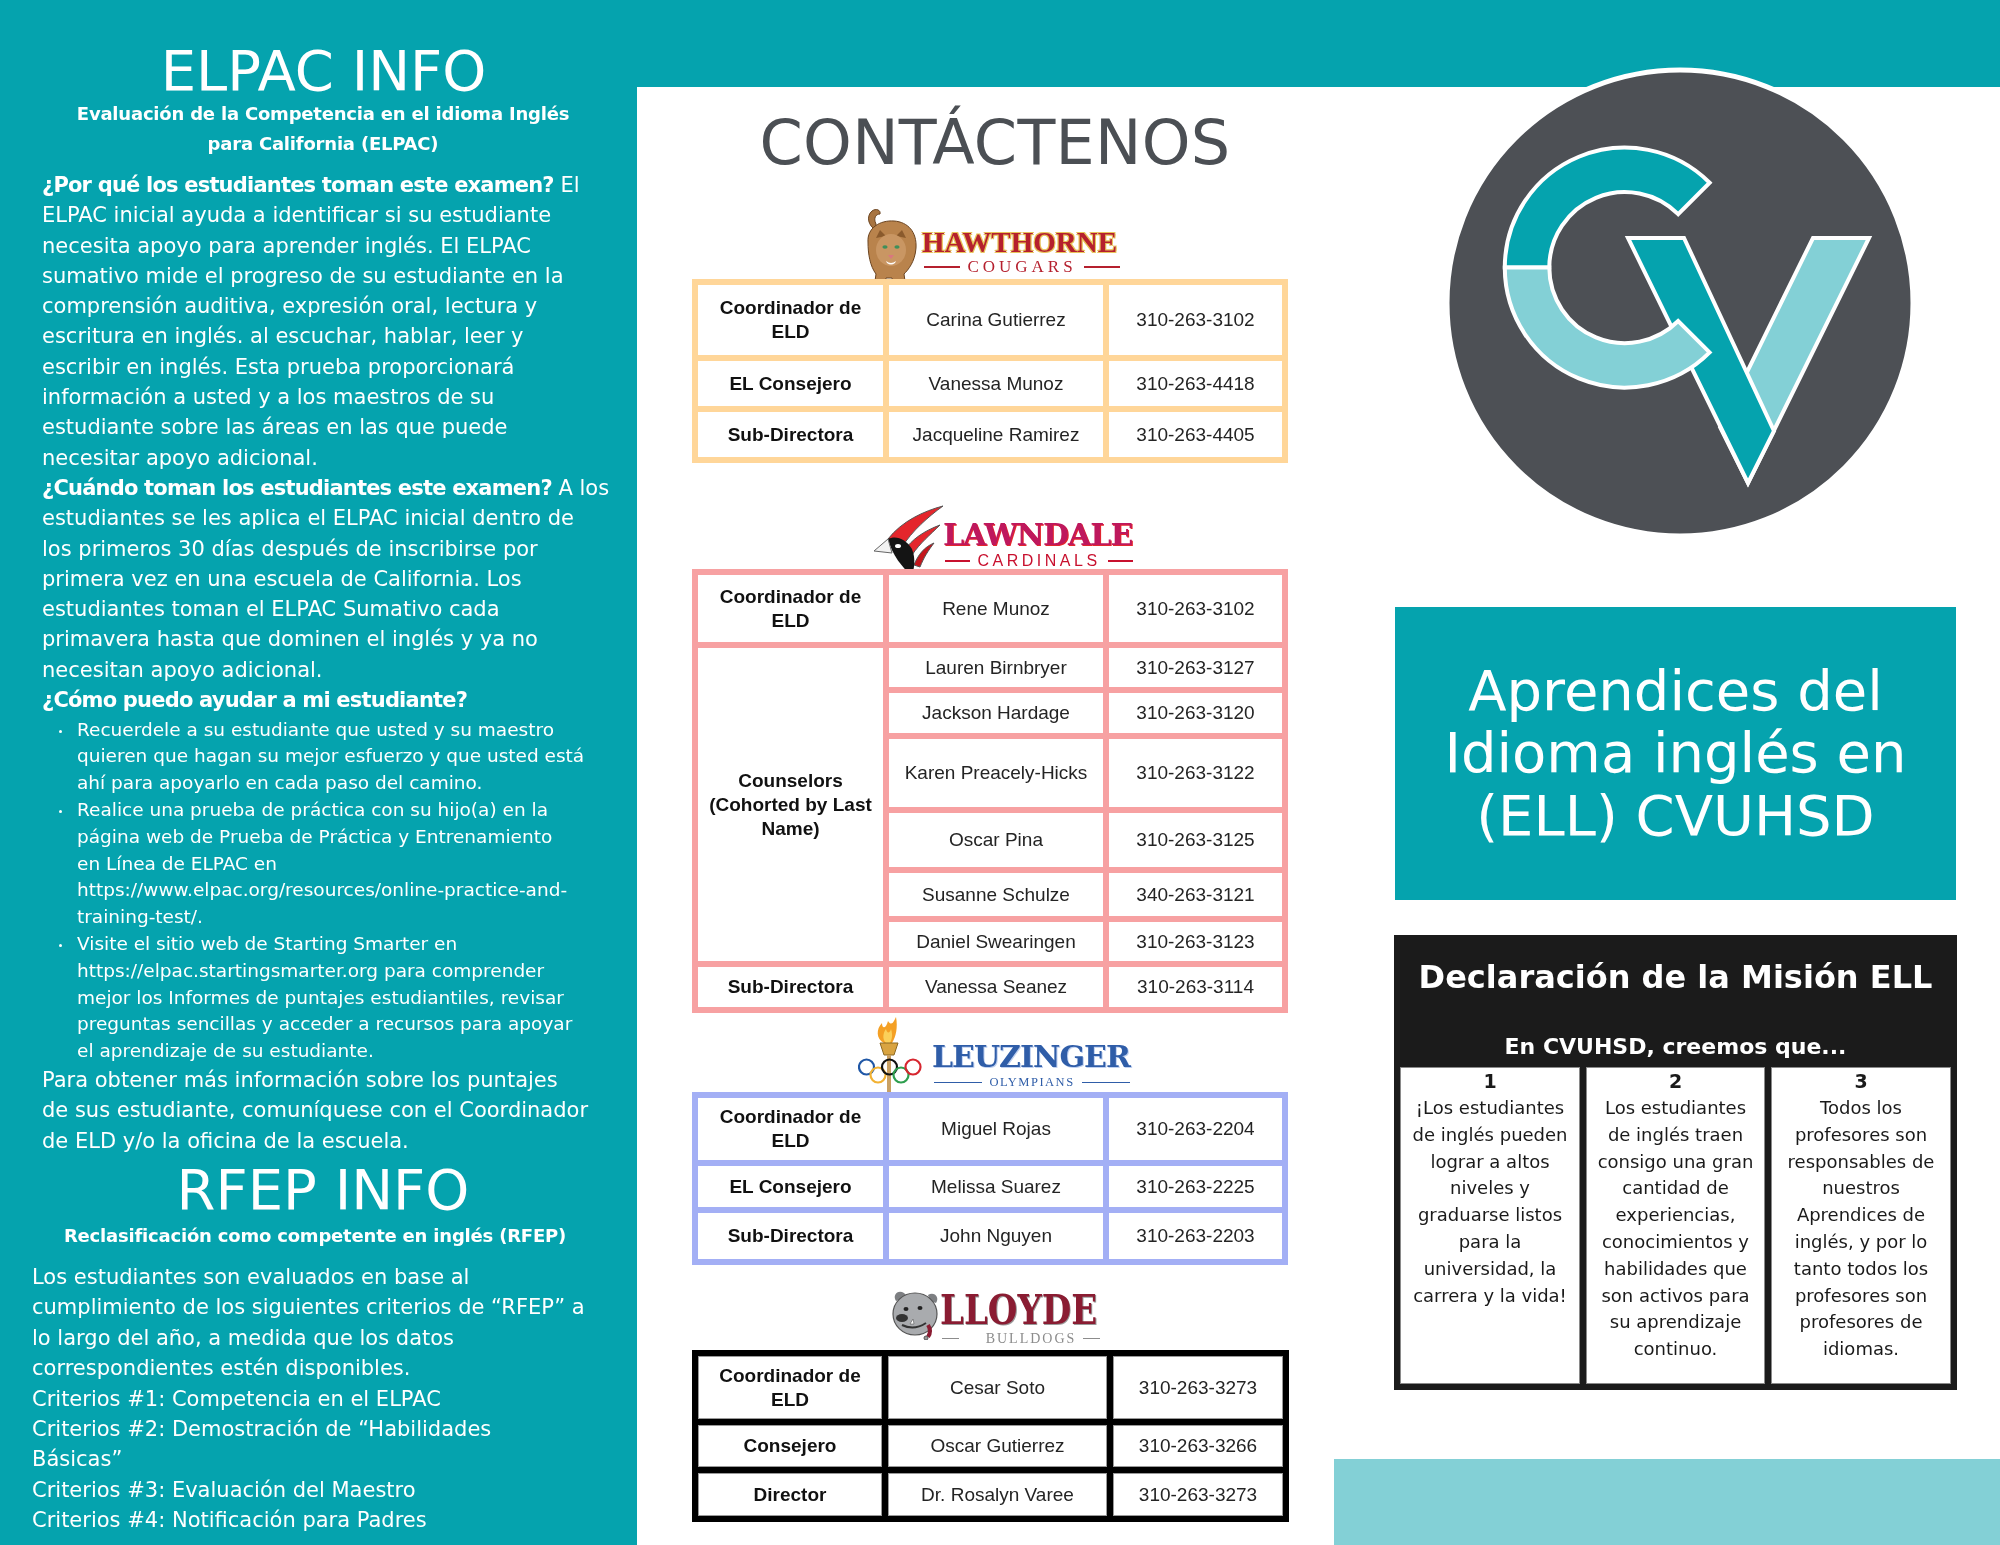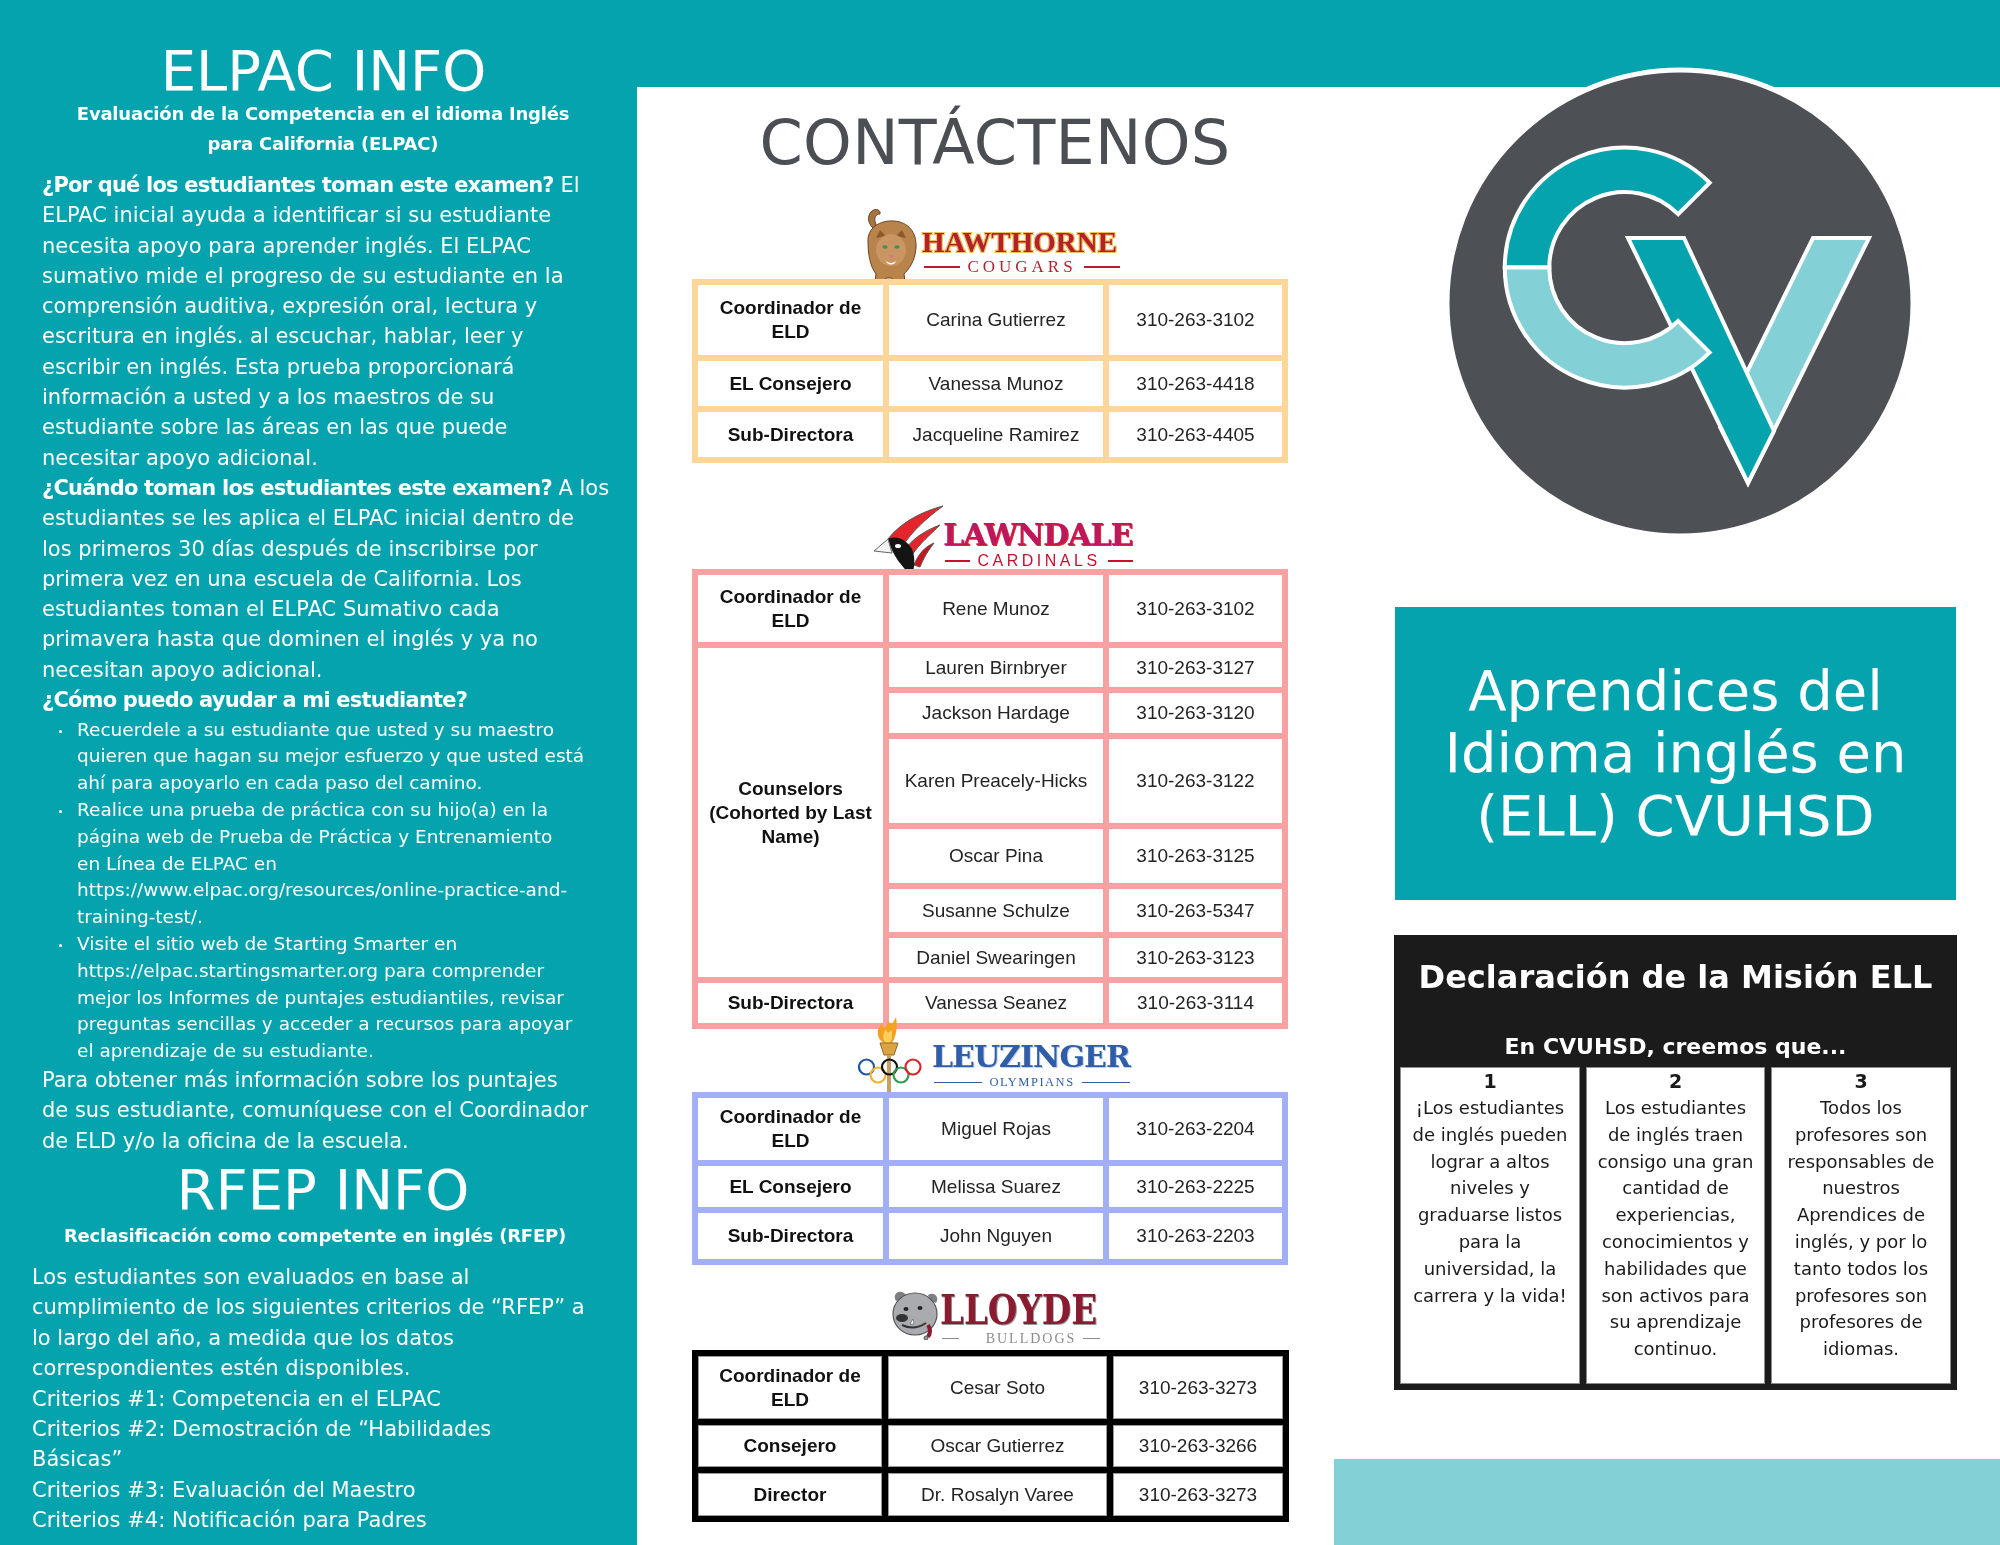--- a/index.html
+++ b/index.html
@@ -198,31 +198,31 @@
       <td class="role" rowspan="6">Counselors
 (Cohorted by Last
 Name)</td>
       <td>Lauren Birnbryer</td>
       <td>310-263-3127</td>
     </tr>
     <tr style="height:40px">
       <td>Jackson Hardage</td>
       <td>310-263-3120</td>
     </tr>
-    <tr style="height:84px">
+    <tr style="height:68px">
       <td>Karen Preacely-Hicks</td>
       <td>310-263-3122</td>
     </tr>
     <tr style="height:54px">
       <td>Oscar Pina</td>
       <td>310-263-3125</td>
     </tr>
     <tr style="height:43px">
       <td>Susanne Schulze</td>
-      <td>310-263-5347</td>
+      <td>340-263-3121</td>
     </tr>
     <tr style="height:39px">
       <td>Daniel Swearingen</td>
       <td>310-263-3123</td>
     </tr>
     <tr style="height:40px">
       <td class="role">Sub-Directora</td>
       <td>Vanessa Seanez</td>
       <td>310-263-3114</td>
     </tr>

